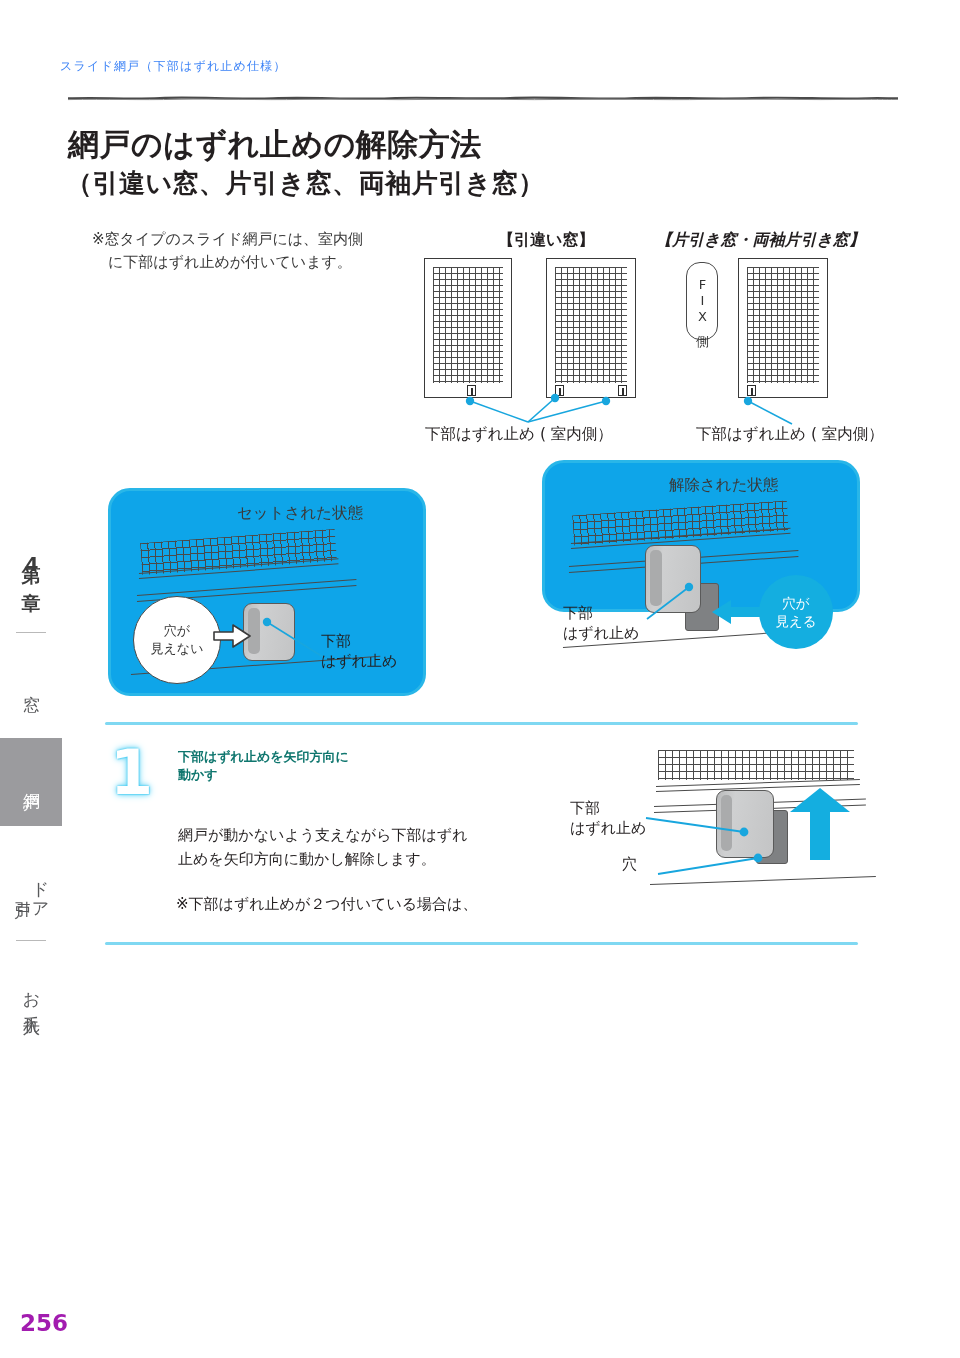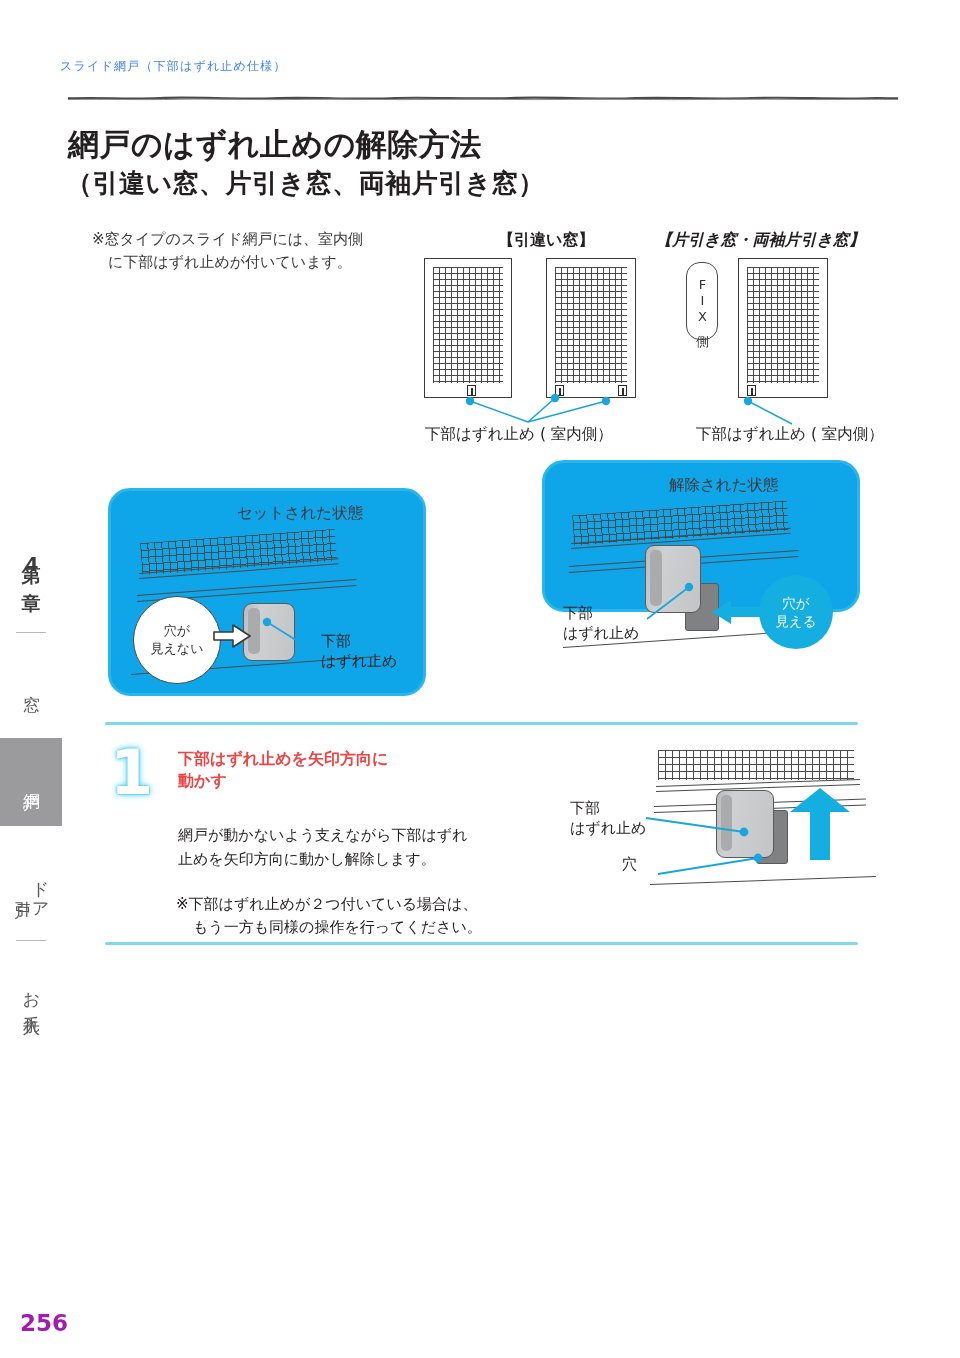--- a/index.html
+++ b/index.html
@@ -66,21 +66,21 @@
       background:#fff;display:flex;align-items:center;justify-content:center;text-align:center;
       font-size:13px;line-height:1.35;color:#333;}
   .circ-solid{position:absolute;width:74px;height:74px;border-radius:50%;background:#14aee0;
       display:flex;align-items:center;justify-content:center;text-align:center;
       font-size:13.5px;line-height:1.35;color:#fff;}
 
   
   .divider{position:absolute;height:3px;background:#7fd8f2;border-radius:2px;}
   .stepnum{position:absolute;font-size:62px;font-weight:bold;color:#ffffff;line-height:1;
       text-shadow:0 0 2px #23c0ef,0 0 5px #5fd4f5,0 0 9px #8fe1f8,1px 1px 0 #bfeefc;}
-  .stephead{position:absolute;font-size:16px;font-weight:bold;color:#ef4444;line-height:1.4;}
+  .stephead{position:absolute;font-size:13px;font-weight:bold;color:#0f766e;line-height:1.4;}
   .stepbody{position:absolute;font-size:15px;line-height:1.62;color:#231f20;}
   .stepnote{position:absolute;font-size:15px;line-height:1.55;color:#231f20;}
   .stepnote .ind{display:block;padding-left:17px;}
 
   .pageno{position:absolute;left:20px;top:1310px;font-size:23px;font-weight:bold;color:#a21caf;}
 </style>
 </head>
 <body>
 
 <div class="sidebar">
@@ -217,21 +217,20 @@
   <div>動かす</div>
 </div>
 
 <div class="stepbody" style="left:178px;top:823px;">
   <div>網戸が動かないよう支えながら下部はずれ</div>
   <div>止めを矢印方向に動かし解除します。</div>
 </div>
 
 <div class="stepnote" style="left:176px;top:893px;">
   <span>※下部はずれ止めが２つ付いている場合は、</span>
-  <span class="ind">もう一方も同様の操作を行ってください。</span>
 </div>
 
 <div style="position:absolute;left:560px;top:742px;width:330px;height:160px;">
   <div class="railmesh" style="left:98px;top:8px;width:196px;height:30px;"></div>
   <div class="railline" style="left:96px;top:44px;width:204px;transform:rotate(-2deg);"></div>
   <div class="railline" style="left:96px;top:49px;width:204px;transform:rotate(-2deg);"></div>
   <div class="railline" style="left:94px;top:64px;width:212px;transform:rotate(-2deg);"></div>
   <div class="railline" style="left:94px;top:70px;width:212px;transform:rotate(-2deg);"></div>
   <div class="railline" style="left:90px;top:142px;width:226px;transform:rotate(-2deg);"></div>
 

